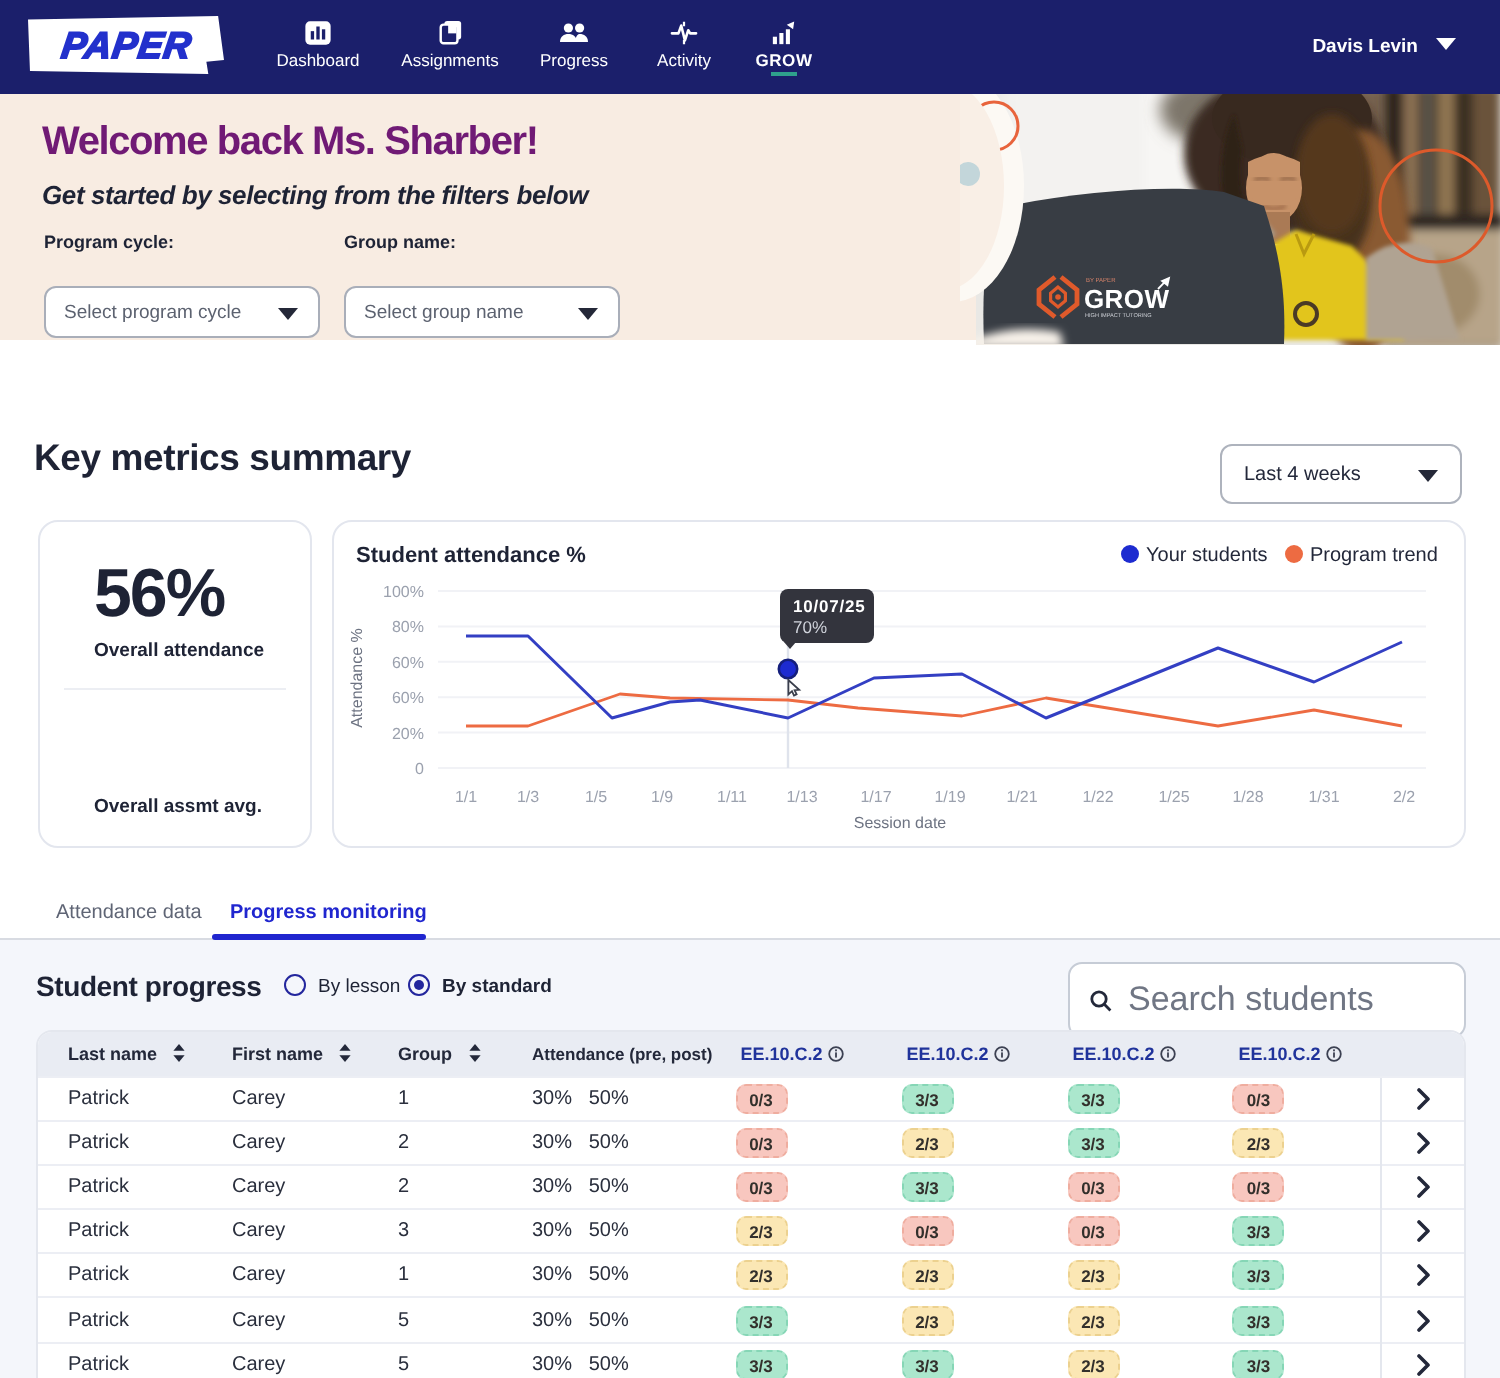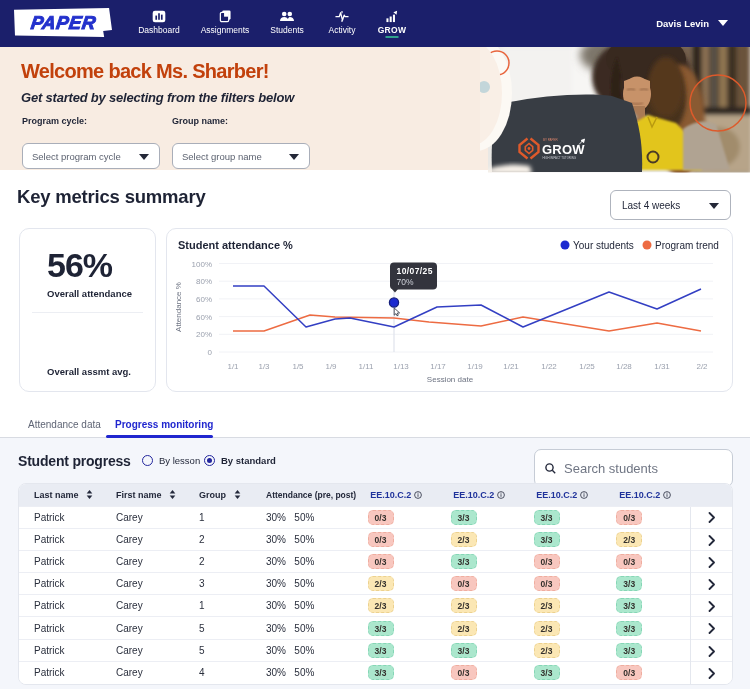--- a/index.html
+++ b/index.html
@@ -16,31 +16,31 @@
 .nav .it { width:0; position:relative; color:#fff; }
 .nav .ic { position:absolute; top:10px; left:50%; transform:translateX(-50%); width:16px; height:13px; }
 .nav .lb { position:absolute; top:24.5px; left:50%; transform:translateX(-50%); font-size:8.5px; white-space:nowrap; }
 .nav .grw { font-weight:bold; letter-spacing:0.3px; }
 .grwline { position:absolute; top:36px; left:50%; transform:translateX(-50%); width:13px; height:2px; background:#2fa08c; }
 .user { position:absolute; right:22px; top:18px; color:#fff; font-size:9.5px; font-weight:bold; }
 .user .car { display:inline-block; margin-left:9px; width:0; height:0; border-left:5px solid transparent;
   border-right:5px solid transparent; border-top:6px solid #fff; vertical-align:1px; }
 
 .hero { position:relative; height:123px; background:#f8ece2; }
-.hero h1 { position:absolute; left:21px; top:13px; font-size:20px; color:#c2410c; letter-spacing:-0.7px; }
+.hero h1 { position:absolute; left:21px; top:13px; font-size:20px; color:#701a75; letter-spacing:-0.7px; }
 .hero h3 { position:absolute; left:21px; top:43px; font-size:13px; color:#1e2335; letter-spacing:-0.2px;font-style:italic; }
 .fl { position:absolute; top:69px; font-size:9px; font-weight:bold; color:#1e2335; }
 .sel { position:absolute; top:80px; height:26px; background:#fff; border:1px solid #a9aeb9;
   border-radius:6px; font-size:9.5px; color:#5c6270; display:flex; align-items:center;
   padding-left:9px; font-size:9.5px;margin-top:16px; }
 .sel .car { position:absolute; right:10px; top:10px; width:0; height:0; border-left:5px solid transparent;
   border-right:5px solid transparent; border-top:6px solid #242838; }
 .photo { position:absolute; right:0; top:0; width:270px; height:126px; z-index:3; }
 
-.metrics { position:relative; height:235px; background:#fff; }
+.metrics { position:relative; height:235px; background:#fff;margin-top:32px; }
 .metrics h2 { position:absolute; left:17px; top:16px; font-size:18.5px; color:#1e2335; letter-spacing:-0.2px; }
 .weeks { position:absolute; right:19px; top:20px; width:121px; height:30px; border:1px solid #aeb3bd;
   border-radius:6px; background:#fff; font-size:10px; color:#23283a; display:flex; align-items:center;
   padding-left:11px; }
 .weeks .car { position:absolute; right:11px; top:12px; width:0; height:0; border-left:5px solid transparent;
   border-right:5px solid transparent; border-top:6px solid #242838; }
 .stat { position:absolute; left:19px; top:58px; width:137px; height:164px; background:#fff;
   border:1px solid #e3e6ee; border-radius:10px; }
 .stat .big { position:absolute; left:27px; font-size:34px; font-weight:bold; color:#1e2335; letter-spacing:-1px;}
 .stat .sm { position:absolute; left:27px; font-size:9.5px; font-weight:bold; color:#1e2335; }
@@ -53,21 +53,21 @@
 .tabs .t2 { position:absolute; left:115px; top:13.5px; font-size:10px; font-weight:bold; color:#2026cf; }
 .tabs .bar { position:absolute; left:106px; top:30px; width:107px; height:3px; background:#2026cf; border-radius:2px; }
 
 .prog { position:relative; height:251px; background:#f4f6fb; }
 .prog h2 { position:absolute; left:18px; top:15px; font-size:14px; color:#1e2335; letter-spacing:-0.2px;}
 .radio { position:absolute; top:17px; font-size:9.5px; color:#1e2335; }
 .rc { display:inline-block; width:11px; height:11px; border:1.5px solid #23269d; border-radius:50%; vertical-align:-2px; margin-right:6px;}
 .rc.on { border:1.5px solid #23269d; position:relative; }
 .rc.on::after { content:""; position:absolute; left:1.5px; top:1.5px; width:5px; height:5px; background:#23269d; border-radius:50%; }
 .search { position:absolute; right:17px; top:11px; width:199px; height:38px; background:#fff;
-  border:1px solid #c6ccd6; border-radius:7px; font-size:13px; color:#707684; display:flex; align-items:center; }
+  border:1px solid #c6ccd6; border-radius:7px; font-size:17px; color:#707684; display:flex; align-items:center; }
 .search svg { margin:0 8px 0 10px; }
 
 .tbl { position:absolute; left:18px; top:45px; width:715px; background:#fff; border:1px solid #e4e7ee;
   border-radius:8px; overflow:hidden; }
 table { border-collapse:collapse; width:100%; table-layout:fixed; }
 th { background:#e9ecf3; height:22px; font-size:9px; color:#23283a; text-align:left; font-weight:bold; padding:0; white-space:nowrap;}
 th:nth-child(-n+4), td:nth-child(-n+4) { padding-left:15px; }
 td { height:22.2px; font-size:10px; color:#2a2f3d; border-top:1px solid #eceef4; padding:0; background:#fff;}
 th.ee { color:#20339b; text-align:center; padding-left:31px !important; }
 th:nth-child(4) { font-size:8.5px; }
@@ -103,21 +103,21 @@
         </svg>
         <span class="lb">Assignments</span>
       </div>
     <div class="it" style="margin-left:62px">
         <svg class="ic" width="16" height="13" viewBox="0 0 16 13">
           <circle cx="5.2" cy="4" r="2.3" fill="#fff"></circle>
           <circle cx="10.8" cy="4" r="2.3" fill="#fff"></circle>
           <path d="M1 11 C1 8.2 3 7 5.2 7 C7.4 7 9.4 8.2 9.4 11 Z" fill="#fff"></path>
           <path d="M8.5 11 C8.8 8.2 9.8 7 10.8 7 C13 7 15 8.2 15 11 Z" fill="#fff"></path>
         </svg>
-        <span class="lb">Students</span>
+        <span class="lb">Progress</span>
       </div>
     <div class="it" style="margin-left:55px">
         <svg class="ic" width="15" height="14" viewBox="0 0 15 14">
           <path d="M1 7.2 L4.5 7.2 L6 3 L8 11 L9.8 5.5 L10.8 7.2 L14 7.2" fill="none" stroke="#fff" stroke-width="1.4" stroke-linejoin="round" stroke-linecap="round"></path>
           <path d="M7.5 1 L7.5 3.4 M7.5 10.8 L7.5 13" stroke="#fff" stroke-width="1.2"></path>
         </svg>
         <span class="lb">Activity</span>
       </div>
     <div class="it" style="margin-left:50px">
         <svg class="ic" width="15" height="14" viewBox="0 0 15 14">

